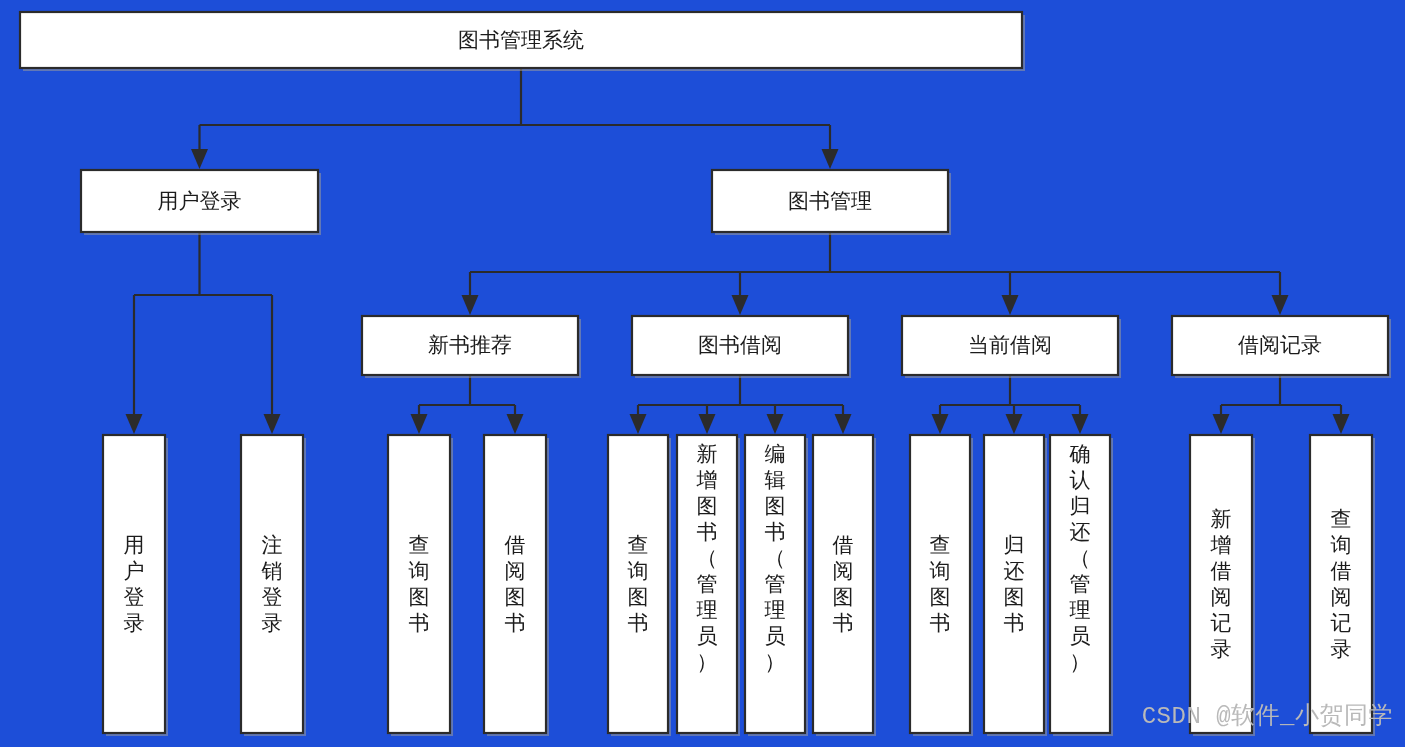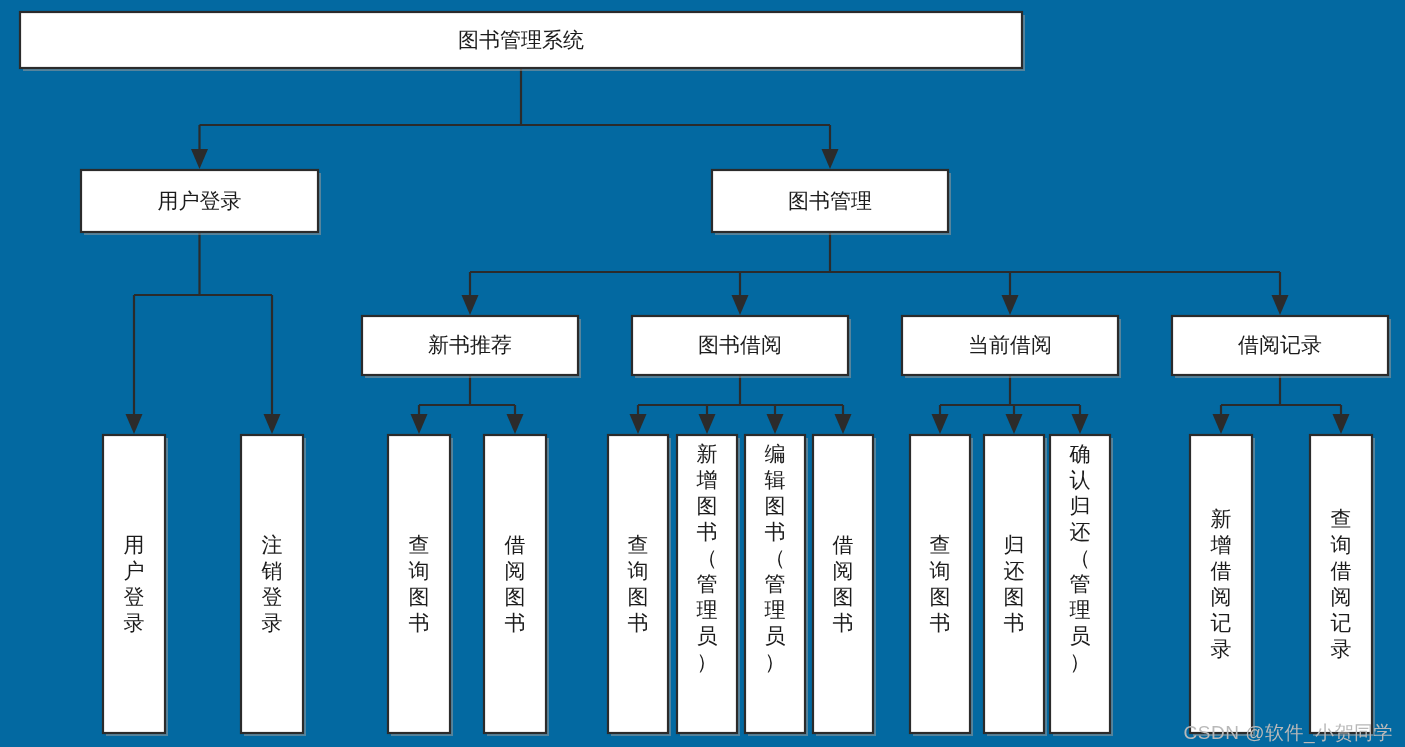--- a/index.html
+++ b/index.html
@@ -7,21 +7,21 @@
     padding: 0;
     background: #ffffff;
   }
   body {
     font-family: "Liberation Sans", "DejaVu Sans", sans-serif;
   }
   #stage {
     position: relative;
     width: 1405px;
     height: 747px;
-    background: #0369a1;
+    background: #1d4ed8;
     overflow: hidden;
   }
   #diagram-svg {
     position: absolute;
     left: 0;
     top: 0;
     width: 1405px;
     height: 747px;
   }
   .node-box {
@@ -52,23 +52,23 @@
   }
   .node-label-v {
     font-family: "Liberation Sans", "DejaVu Sans", sans-serif;
     font-size: 21px;
     fill: #1c1c1c;
     text-anchor: middle;
   }
   .watermark {
     position: absolute;
     right: 12px;
-    bottom: 1px;
-    font-family: Liberation Sans, sans-serif;
-    font-size: 19px;
+    bottom: 16px;
+    font-family: Liberation Mono, monospace;
+    font-size: 24px;
     color: #b9b9b9;
     letter-spacing: 0.5px;
     white-space: nowrap;
     user-select: none;
   }
 </style>
 </head>
 <body>
 
 <div id="stage">

